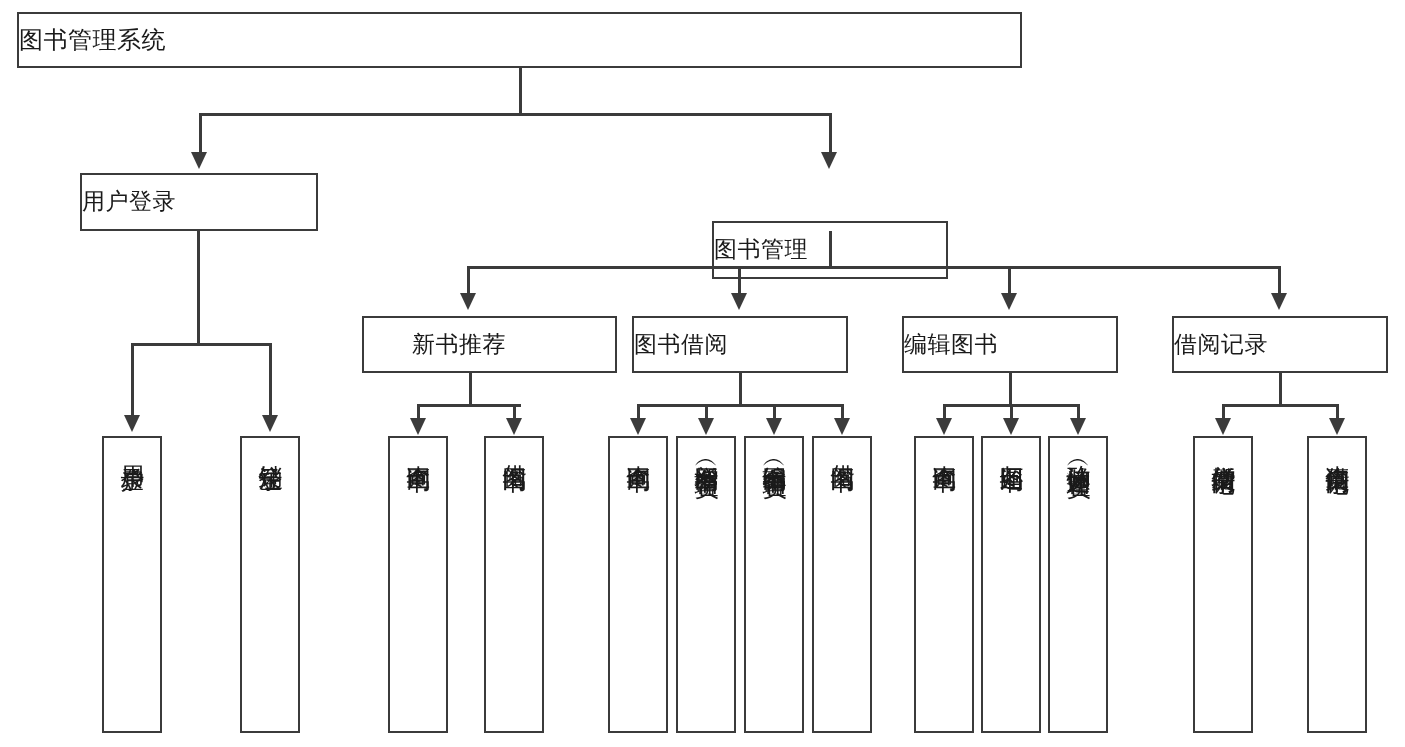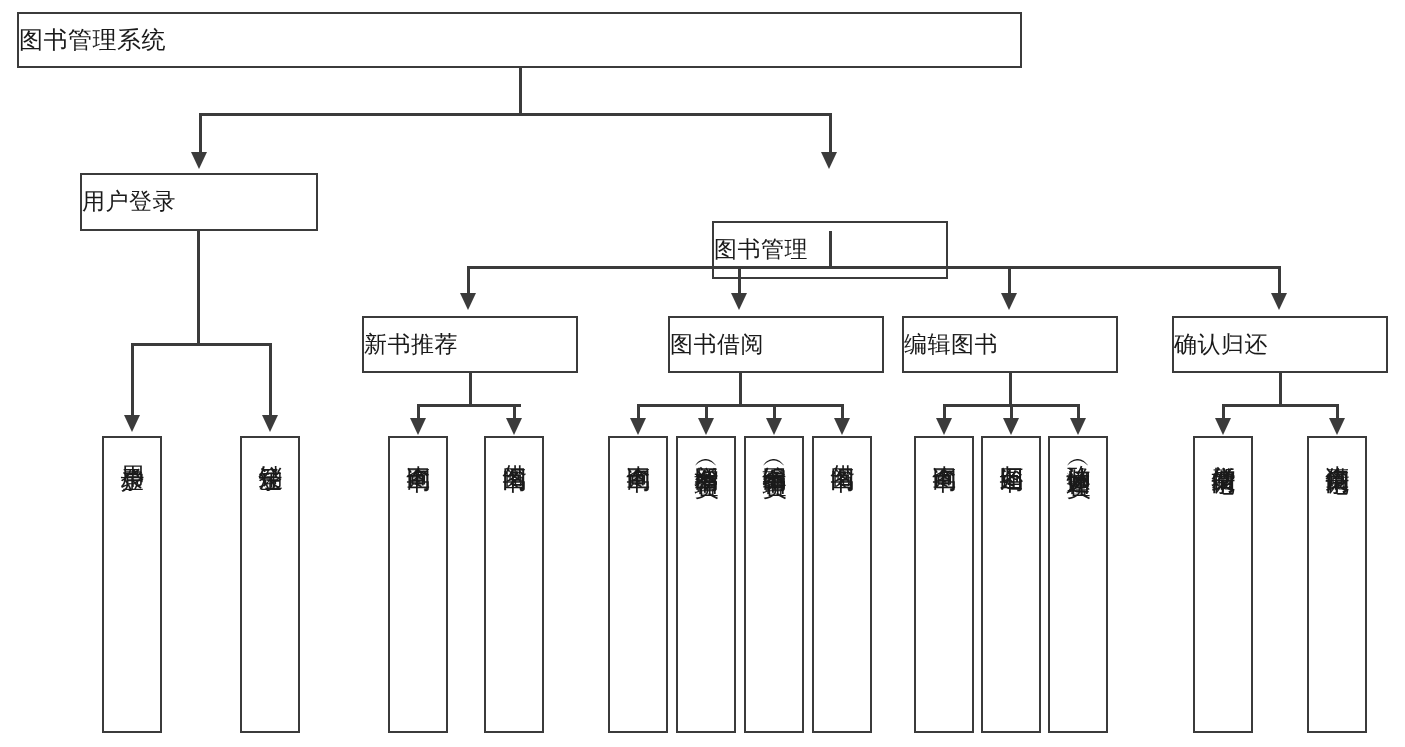--- a/index.html
+++ b/index.html
@@ -118,31 +118,31 @@
   <div class="conn hline" style="left:467px; top:266px; width:813px;"></div>
   <div class="conn vline" style="left:467px; top:266px; height:28px;"></div>
   <div class="arrow" style="left:460px; top:293px;"></div>
   <div class="conn vline" style="left:738px; top:266px; height:28px;"></div>
   <div class="arrow" style="left:731px; top:293px;"></div>
   <div class="conn vline" style="left:1008px; top:266px; height:28px;"></div>
   <div class="arrow" style="left:1001px; top:293px;"></div>
   <div class="conn vline" style="left:1278px; top:266px; height:28px;"></div>
   <div class="arrow" style="left:1271px; top:293px;"></div>
 
-  <div class="node horiz" style="left:362px; top:316px; width:216px; height:57px;">
+  <div class="node horiz" style="left:362px; top:316px; width:255px; height:57px;padding-left:48px;">
     <span class="label">新书推荐</span>
   </div>
-  <div class="node horiz" style="left:632px; top:316px; width:216px; height:57px;margin-left:36px;">
+  <div class="node horiz" style="left:632px; top:316px; width:216px; height:57px;">
     <span class="label">图书借阅</span>
   </div>
   <div class="node horiz" style="left:902px; top:316px; width:216px; height:57px;">
     <span class="label">编辑图书</span>
   </div>
   <div class="node horiz" style="left:1172px; top:316px; width:216px; height:57px;">
-    <span class="label">确认归还</span>
+    <span class="label">借阅记录</span>
   </div>
 
   <div class="conn vline" style="left:469px; top:373px; height:32px;"></div>
   <div class="conn hline" style="left:417px; top:404px; width:104px;"></div>
   <div class="conn vline" style="left:417px; top:404px; height:15px;"></div>
   <div class="arrow" style="left:410px; top:418px;"></div>
   <div class="conn vline" style="left:513px; top:404px; height:15px;"></div>
   <div class="arrow" style="left:506px; top:418px;"></div>
 
   <div class="conn vline" style="left:739px; top:373px; height:32px;"></div>

